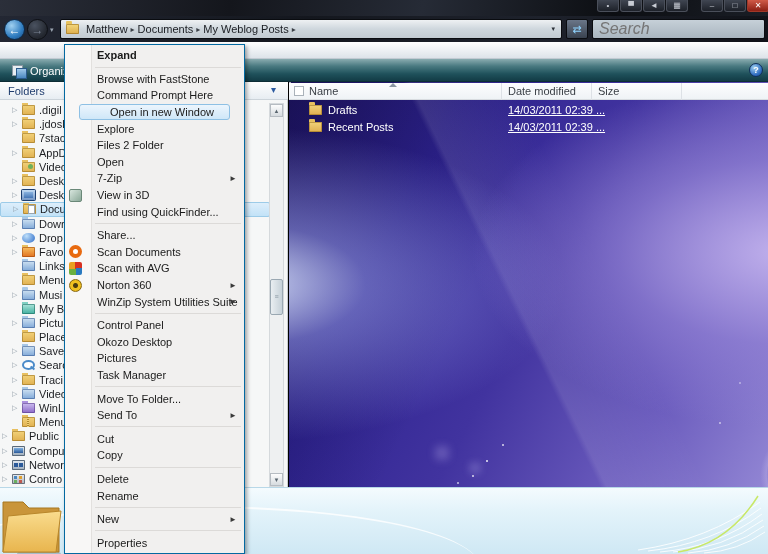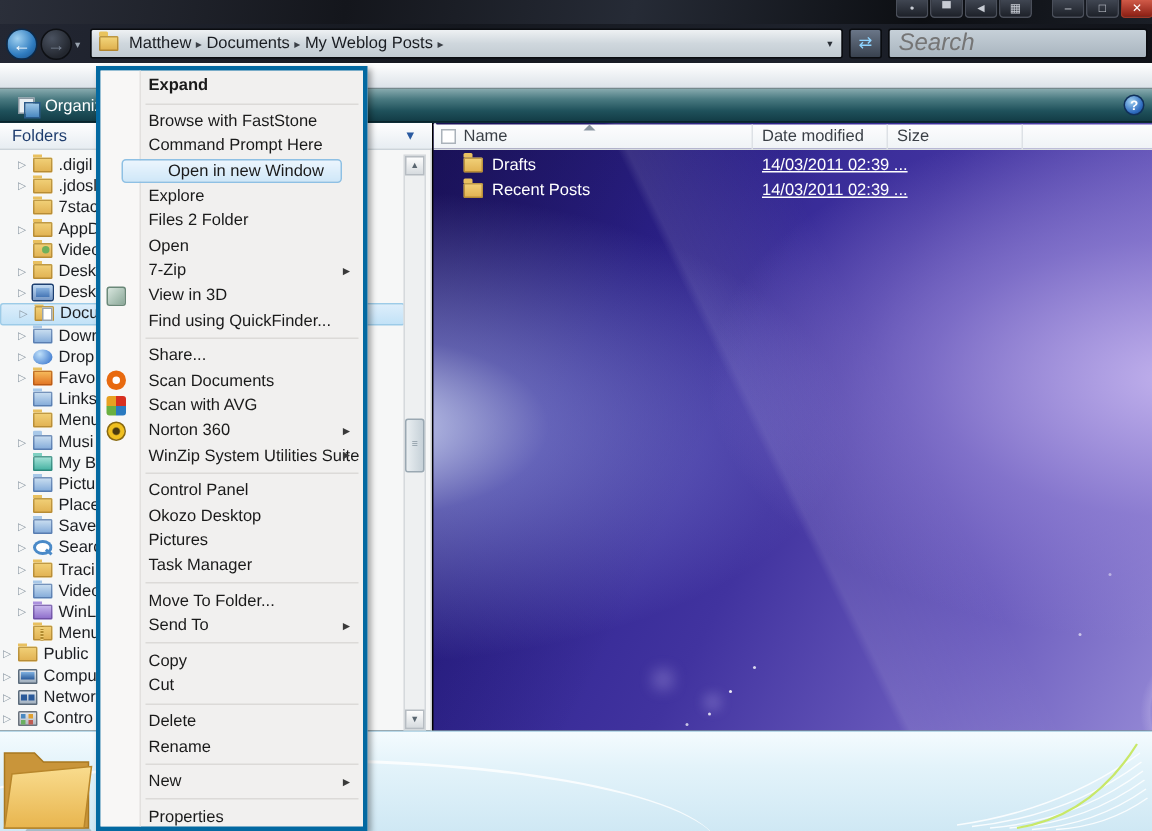--- a/index.html
+++ b/index.html
@@ -175,21 +175,21 @@
   
   .details { position:absolute; left:0; top:487px; width:768px; height:67px; overflow:hidden;
     background:linear-gradient(180deg,#f4fbfe 0%,#e3f3fa 35%,#cfe8f4 100%); border-top:1px solid #b8d8e8; }
   .details::before { content:""; position:absolute; left:-80px; top:18px; width:560px; height:120px;
     border-radius:50%; border-top:2px solid rgba(255,255,255,.8); }
   .big-folder { position:absolute; left:1px; top:2px; }
   .fan { position:absolute; right:0; bottom:0; }
 
   
   .context-menu { position:absolute; left:64px; top:44px; width:181px; height:510px; background:#f1f0ef;
-    border:3px solid #0369a1; box-shadow:2px 2px 4px rgba(0,0,0,.35); z-index:50; padding-top:2px; overflow:hidden; }
+    border:1px solid #0369a1; box-shadow:2px 2px 4px rgba(0,0,0,.35); z-index:50; padding-top:2px; overflow:hidden; }
   .context-menu::before { content:""; position:absolute; left:0; top:0; width:26px; height:100%;
     background:#f8f7f6; border-right:1px solid #e2e0de; }
   .cm-item { position:relative; height:16.6px; display:flex; align-items:center; cursor:pointer; color:#1a1a1a; }
   .cm-item .micon { position:absolute; left:4px; width:13px; height:13px; }
   .cm-label { margin-left:32px; white-space:nowrap; }
   .cm-item.bold .cm-label { font-weight:bold; }
   .cm-item.highlight { background:linear-gradient(#ecf5fd,#cfe7f8); border:1px solid #8ec0e4;
     border-radius:3px; margin:0 14px; height:16.6px; }
   .cm-item.highlight .cm-label { margin-left:30px; }
   .cm-sub { position:absolute; right:7px; font-size:8px; color:#3a3a3a; visibility:hidden; }
@@ -578,26 +578,26 @@
 
       </div>
       <div class="cm-item has-sub">
         <span class="micon"></span>
         <span class="cm-label">Send To</span>
         <span class="cm-sub">►</span>
       </div>
       <div class="cm-sep"></div>
       <div class="cm-item">
         <span class="micon"></span>
+        <span class="cm-label">Cut</span>
+
+      </div>
+      <div class="cm-item">
+        <span class="micon"></span>
         <span class="cm-label">Copy</span>
-
-      </div>
-      <div class="cm-item">
-        <span class="micon"></span>
-        <span class="cm-label">Cut</span>
 
       </div>
       <div class="cm-sep"></div>
       <div class="cm-item">
         <span class="micon"></span>
         <span class="cm-label">Delete</span>
 
       </div>
       <div class="cm-item">
         <span class="micon"></span>

